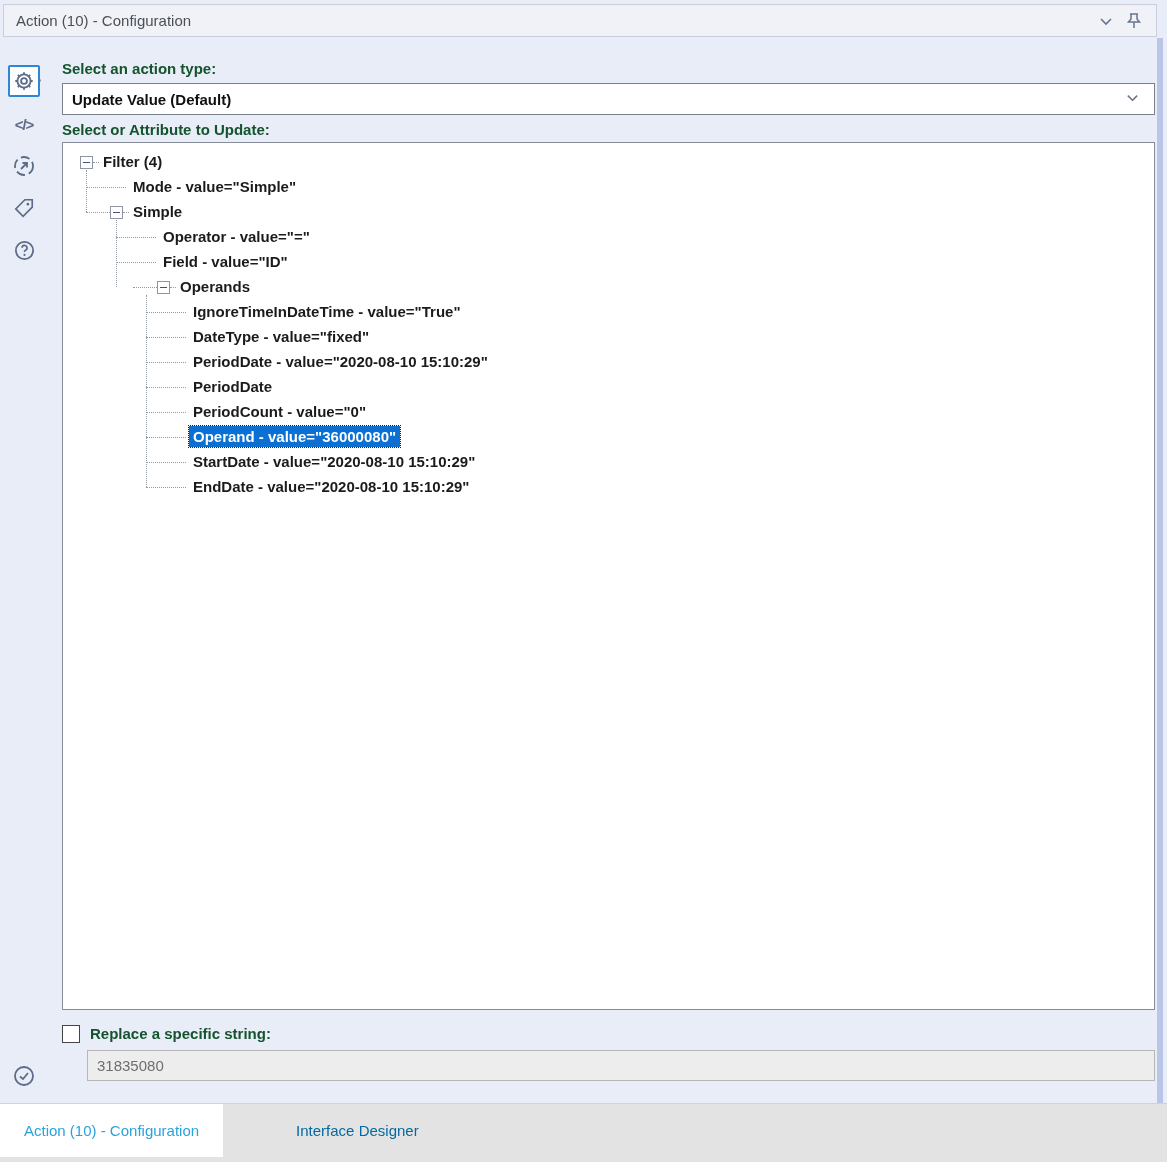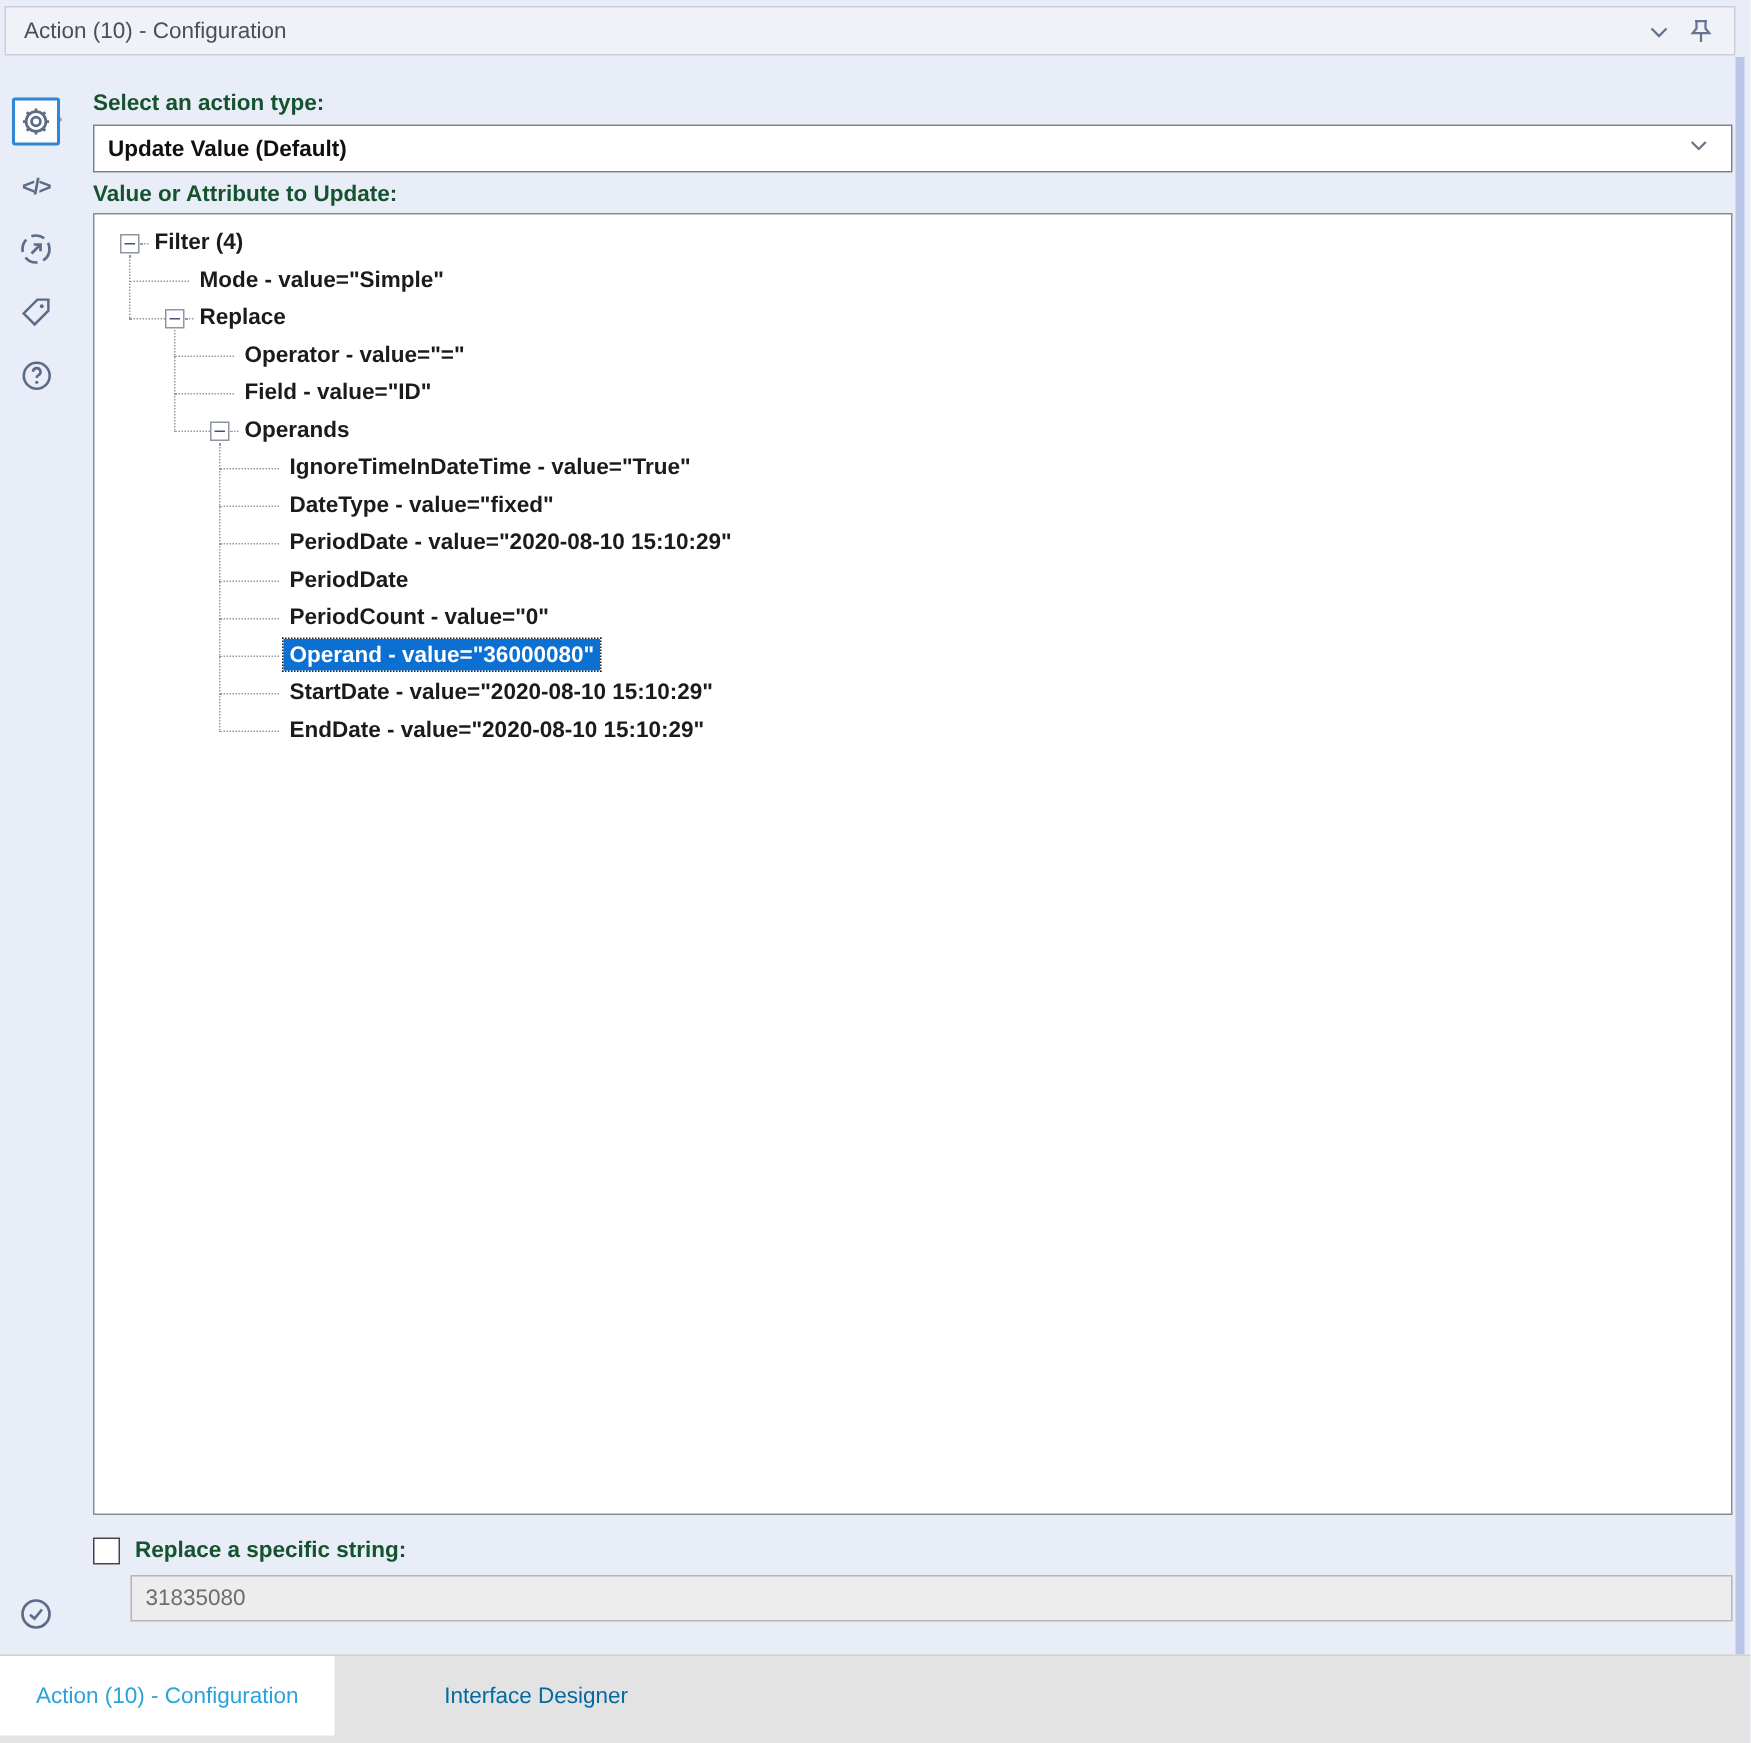--- a/index.html
+++ b/index.html
@@ -128,46 +128,46 @@
   <div class="label" style="top:60px;">Select an action type:</div>
   <div class="select">
     <span class="select-value">Update Value (Default)</span>
     <span class="select-chevron">
       <svg width="15" height="15" viewBox="0 0 16 16" fill="none" stroke="#6b7280" stroke-width="1.6">
         <polyline points="3,6 8,11 13,6"></polyline>
       </svg>
     </span>
   </div>
 
-  <div class="label" style="top:121px;">Value or Attribute to Update:</div>
+  <div class="label" style="top:121px;">Select or Attribute to Update:</div>
   <div class="treebox" id="tree">
       <div class="trow" style="top: 7px;">
         <span class="ebox" style="left: 17px;"></span>
         <span class="conn" style="left: 30px; width: 6px;"></span>
         <span class="tlabel" style="left: 36px;">Filter (4)</span>
       </div>
       <div class="trow" style="top: 32px;">
         <span class="conn" style="left: 23px; width: 40px;"></span>
         <span class="tlabel" style="left: 66px;">Mode - value="Simple"</span>
       </div>
       <div class="trow" style="top: 57px;">
         <span class="conn" style="left: 23px; width: 24px;"></span>
         <span class="ebox" style="left: 47px;"></span>
         <span class="conn" style="left: 60px; width: 6px;"></span>
-        <span class="tlabel" style="left: 66px;">Replace</span>
+        <span class="tlabel" style="left: 66px;">Simple</span>
       </div>
       <div class="trow" style="top: 82px;">
         <span class="conn" style="left: 53px; width: 40px;"></span>
         <span class="tlabel" style="left: 96px;">Operator - value="="</span>
       </div>
       <div class="trow" style="top: 107px;">
         <span class="conn" style="left: 53px; width: 40px;"></span>
         <span class="tlabel" style="left: 96px;">Field - value="ID"</span>
       </div>
-      <div class="trow" style="top: 132px;">
+      <div class="trow" style="top: 132px; margin-left: 17px;">
         <span class="conn" style="left: 53px; width: 24px;"></span>
         <span class="ebox" style="left: 77px;"></span>
         <span class="conn" style="left: 90px; width: 6px;"></span>
         <span class="tlabel" style="left: 96px;">Operands</span>
       </div>
       <div class="trow" style="top: 157px;">
         <span class="conn" style="left: 83px; width: 40px;"></span>
         <span class="tlabel" style="left: 126px;">IgnoreTimeInDateTime - value="True"</span>
       </div>
       <div class="trow" style="top: 182px;">

